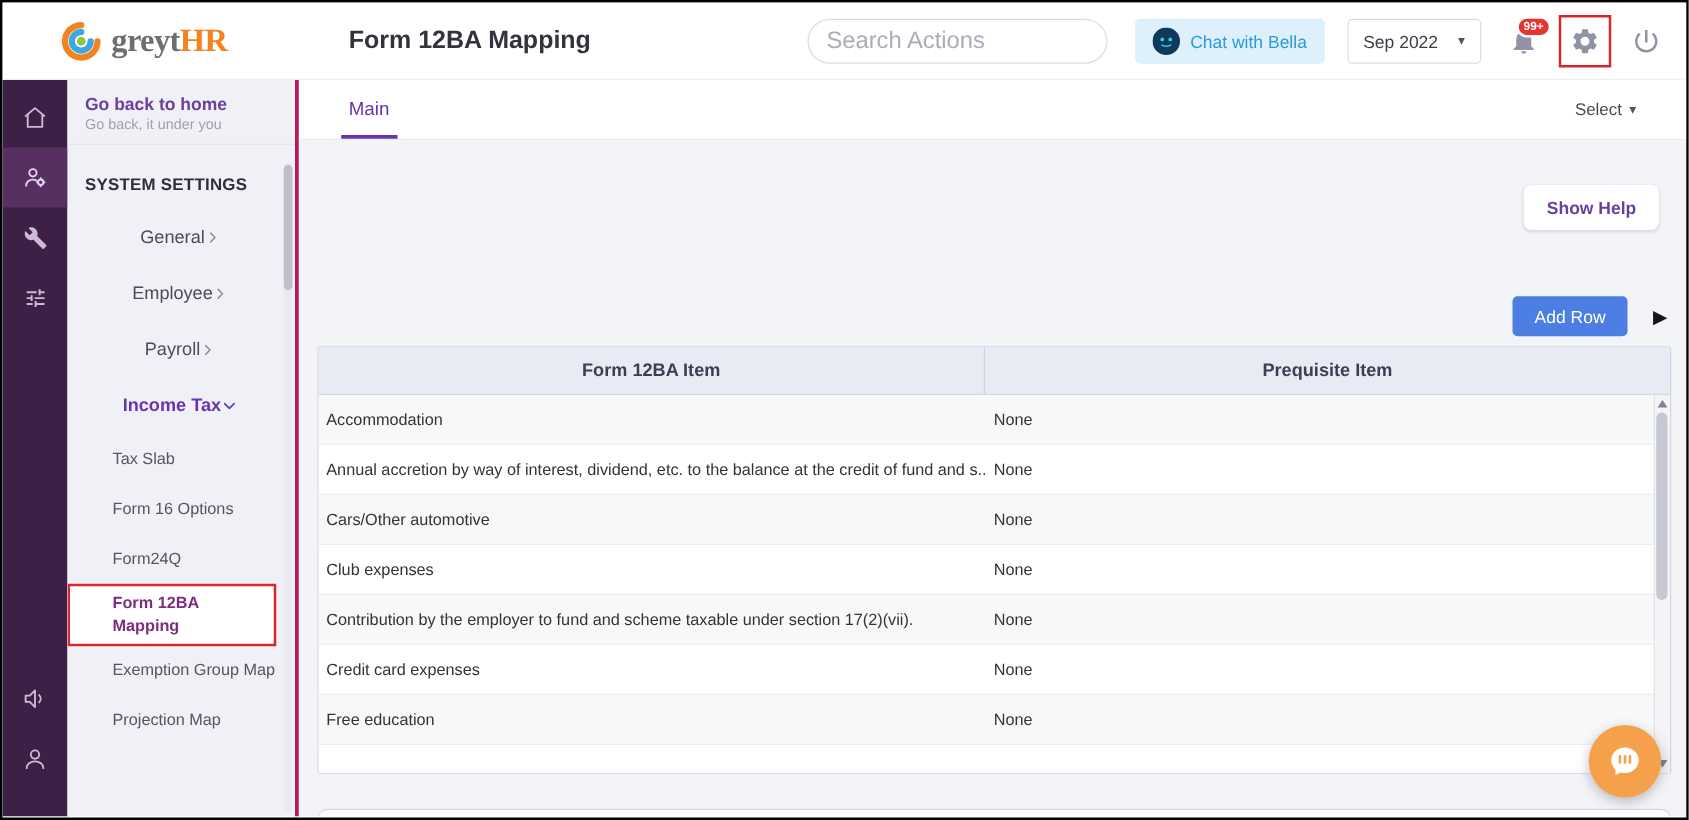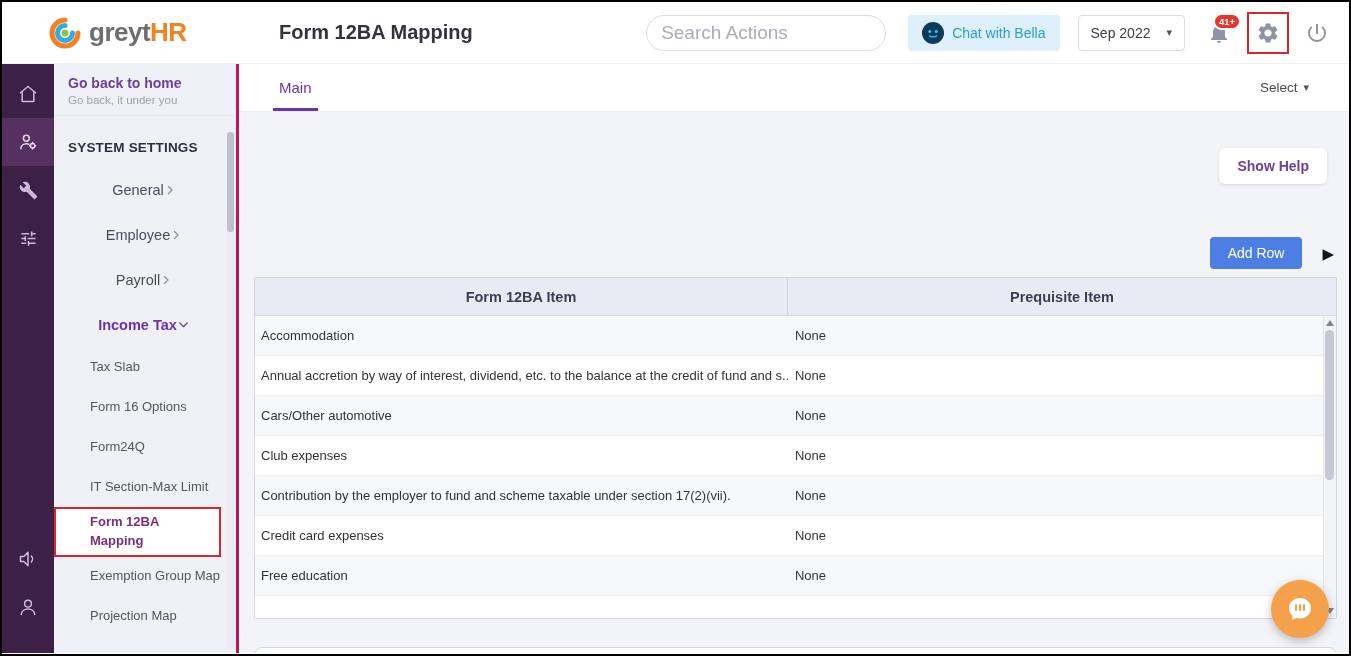--- a/index.html
+++ b/index.html
@@ -1,21 +1,21 @@
 <!DOCTYPE html>
 <html><head>
 <meta charset="utf-8">
 <style>
   html,body{margin:0;padding:0;background:#9a9aa2;}
   *{box-sizing:border-box;}
   .frame{width:1351px;height:656px;border:2px solid #000;background:#fff;position:relative;overflow:hidden;font-family:"Liberation Sans",sans-serif;}
 
   
   .topbar{height:62px;display:flex;align-items:center;background:#fff;border-bottom:1px solid #efeff4;position:relative;z-index:3;}
-  .logo{width:237px;flex:0 0 237px;display:flex;align-items:center;padding-left:46px;gap:7px;cursor:pointer;}
+  .logo{width:237px;flex:0 0 237px;display:flex;align-items:center;padding-left:46px;gap:7px;cursor:pointer;font-family:Liberation Serif, serif;}
   .logo-text{font-size:26px;letter-spacing:-0.5px;}
   .logo-grey{color:#6d6e71;font-weight:600;font-size:26px;}
   .logo-orange{color:#f58220;font-weight:700;font-size:26px;}
   .page-title{font-size:20px;color:#33323e;font-weight:600;margin:0 0 0 40px;}
   .spacer{flex:1;}
   .search{width:240px;height:36px;border:1px solid #dcdce4;border-radius:18px;display:flex;align-items:center;padding:0 12px;background:#fff;margin-right:22px;}
   .search input{border:none;outline:none;flex:1;font-size:19px;color:#444;font-family:inherit;background:transparent;}
   .search input::placeholder{color:#a9adb8;}
   .chat{height:36px;display:flex;align-items:center;gap:8px;background:#ddf0fb;border:none;border-radius:4px;padding:0 14px;color:#2b9cd8;font-size:14px;font-family:inherit;cursor:pointer;margin-right:18px;}
   .period{height:36px;border:1px solid #dcdce4;border-radius:4px;display:flex;align-items:center;gap:16px;padding:0 12px;font-size:14px;color:#3c3c46;cursor:pointer;margin-right:22px;background:#fff;}
@@ -129,21 +129,21 @@
       <span>Sep 2022</span>
       <span class="caret">▾</span>
     </div>
 
     <div class="bell-wrap">
       <span style="display:flex;">
         <svg width="24" height="24" viewBox="0 0 24 24" fill="#8f93a3">
             <path d="M12 22c1.1 0 2-.9 2-2h-4c0 1.1.9 2 2 2zm6-6v-5c0-3.07-1.63-5.64-4.5-6.32V4c0-.83-.67-1.5-1.5-1.5s-1.5.67-1.5 1.5v.68C7.64 5.36 6 7.92 6 11v5l-2 2v1h16v-1l-2-2z"></path>
           </svg>
       </span>
-      <span class="badge">41+</span>
+      <span class="badge">99+</span>
     </div>
 
     <div class="red-box">
       <button class="iconbtn">
         <span style="display:flex;">
           <svg width="24" height="24" viewBox="0 0 24 24" fill="#8f93a3">
               <path d="M19.14 12.94c.04-.3.06-.61.06-.94 0-.32-.02-.64-.07-.94l2.03-1.58c.18-.14.23-.41.12-.61l-1.92-3.32c-.12-.22-.37-.29-.59-.22l-2.39.96c-.5-.38-1.03-.7-1.62-.94l-.36-2.54c-.04-.24-.24-.41-.48-.41h-3.84c-.24 0-.43.17-.47.41l-.36 2.54c-.59.24-1.13.57-1.62.94l-2.39-.96c-.22-.08-.47 0-.59.22L2.74 8.87c-.12.21-.08.47.12.61l2.03 1.58c-.05.3-.09.63-.09.94s.02.64.07.94l-2.03 1.58c-.18.14-.23.41-.12.61l1.92 3.32c.12.22.37.29.59.22l2.39-.96c.5.38 1.03.7 1.62.94l.36 2.54c.05.24.24.41.48.41h3.84c.24 0 .44-.17.47-.41l.36-2.54c.59-.24 1.13-.56 1.62-.94l2.39.96c.22.08.47 0 .59-.22l1.92-3.32c.12-.22.07-.47-.12-.61l-2.01-1.58zM12 15.6c-1.98 0-3.6-1.62-3.6-3.6s1.62-3.6 3.6-3.6 3.6 1.62 3.6 3.6-1.62 3.6-3.6 3.6z"></path>
             </svg>
         </span>
       </button>
@@ -252,21 +252,20 @@
               <svg width="13" height="13" viewBox="0 0 24 24" fill="none" stroke="#6733b0" stroke-width="2.4" stroke-linecap="round" stroke-linejoin="round">
                 <path d="M5 9l7 7 7-7"></path>
               </svg>
             </span>
           </div>
         </div>
       <div id="submenu">
           <div class="sub-item">Tax Slab</div>
           <div class="sub-item">Form 16 Options</div>
           <div class="sub-item">Form24Q</div>
-          <div class="sub-item">IT Section-Max Limit</div>
           <div class="sub-item active">Form 12BA Mapping</div>
           <div class="sub-item">Exemption Group Map</div>
           <div class="sub-item">Projection Map</div>
         </div>
       <div class="panel-scroll">
         <div class="panel-thumb"></div>
       </div>
     </aside>
 
     <main class="main">

